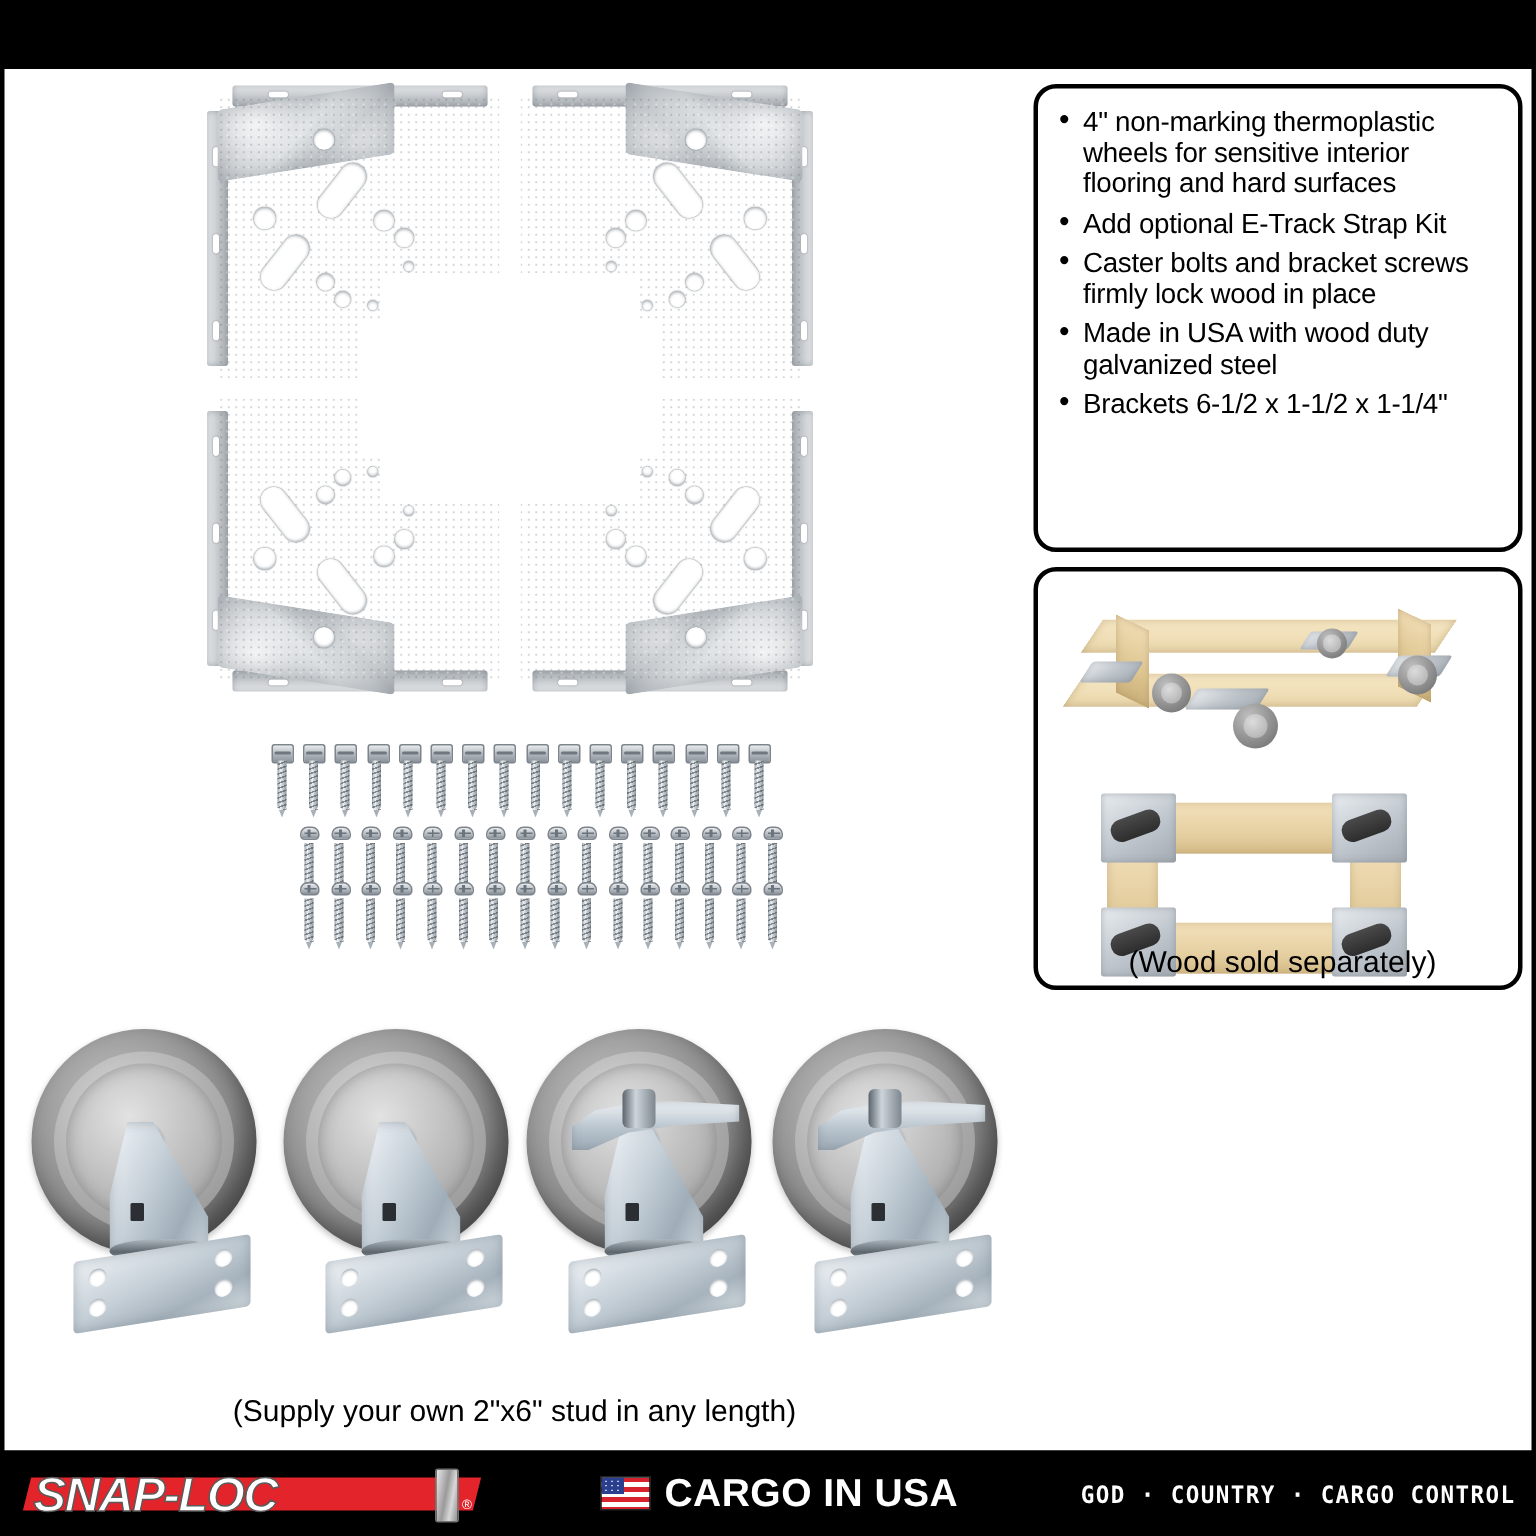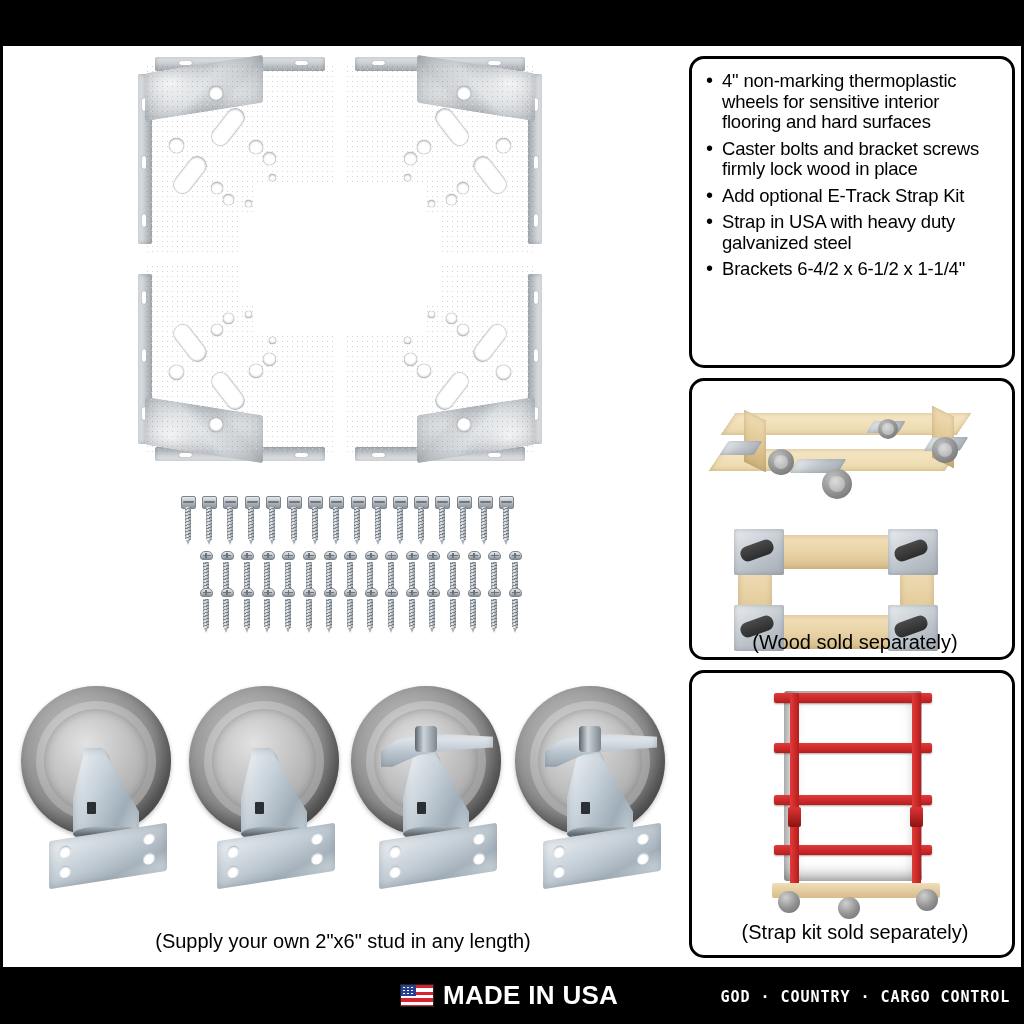--- a/index.html
+++ b/index.html
@@ -654,24 +654,24 @@
             <div class="pbolt" style="left:94px;top:27px"></div>
           </div>
         </div>
       </div>
 
     <div id="cap-stud" class="caption">(Supply your own 2"x6" stud in any length)</div>
 
     <div class="panel" id="panel-features">
       <ul class="features">
         <li>4" non-marking thermoplastic wheels for sensitive interior flooring and hard surfaces</li>
+        <li>Add optional E-Track Strap Kit</li>
         <li>Caster bolts and bracket screws firmly lock wood in place</li>
-        <li>Add optional E-Track Strap Kit</li>
-        <li>Strap in USA with heavy duty galvanized steel</li>
-        <li>Brackets 6-4/2 x 6-1/2 x 1-1/4"</li>
+        <li>Made in USA with wood duty galvanized steel</li>
+        <li>Brackets 6-1/2 x 1-1/2 x 1-1/4"</li>
       </ul>
     </div>
 
     <div class="panel" id="panel-dolly">
 
       <div class="art" id="dollyA">
         <div class="wood woodTop" style="left:18px;top:16px;width:236px;height:22px;transform:skewX(-34deg);"></div>
         <div class="wood woodTop" style="left:6px;top:52px;width:236px;height:22px;transform:skewX(-34deg);"></div>
         <div class="wood" style="left:34px;top:18px;width:22px;height:52px;transform:skewY(26deg);"></div>
         <div class="wood" style="left:222px;top:14px;width:22px;height:52px;transform:skewY(26deg);"></div>
@@ -696,48 +696,36 @@
         <div class="tvplate" style="left:156px;top:76px;"></div>
         <div class="tvcaster" style="left:8px;top:14px;"></div>
         <div class="tvcaster" style="left:162px;top:14px;"></div>
         <div class="tvcaster" style="left:8px;top:90px;"></div>
         <div class="tvcaster" style="left:162px;top:90px;"></div>
       </div>
 
       <div class="caption" id="cap-wood">(Wood sold separately)</div>
     </div>
 
-    <div class="panel" id="panel-strap">
-      <div id="strapArt">
-        <div class="bins"></div>
-        <div class="strapH" style="left:14px;top:6px;width:158px;"></div>
-        <div class="strapH" style="left:14px;top:56px;width:158px;"></div>
-        <div class="strapH" style="left:14px;top:108px;width:158px;"></div>
-        <div class="strapH" style="left:14px;top:158px;width:158px;"></div>
-        <div class="strapV" style="left:30px;top:6px;height:198px;"></div>
-        <div class="strapV" style="left:152px;top:6px;height:198px;"></div>
-        <div class="ratchet" style="left:28px;top:120px;"></div>
-        <div class="ratchet" style="left:150px;top:120px;"></div>
-        <div class="sbase"></div>
-        <div class="swheel" style="left:18px;top:204px;"></div>
-        <div class="swheel" style="left:78px;top:210px;"></div>
-        <div class="swheel" style="left:156px;top:202px;"></div>
-      </div>
-      <div class="caption" id="cap-strap">(Strap kit sold separately)</div>
+
+  </div>
+
+  <div id="footer">
+
+    <div id="logo">
+      <div class="logo-band"></div>
+      <div class="logo-text">SNAP-LOC</div>
+      <div class="logo-brk"></div>
+      <div class="logo-reg">®</div>
     </div>
-
-  </div>
-
-  <div id="footer">
-
 
     <div id="usa">
       <div class="flag">
         <div class="stripes"></div>
         <div class="canton"></div>
       </div>
-      <span class="usa-text">MADE IN USA</span>
+      <span class="usa-text">CARGO IN USA</span>
     </div>
 
     <div id="tagline">GOD · COUNTRY · CARGO CONTROL</div>
   </div>
 
 </div>
 
 </body></html>

